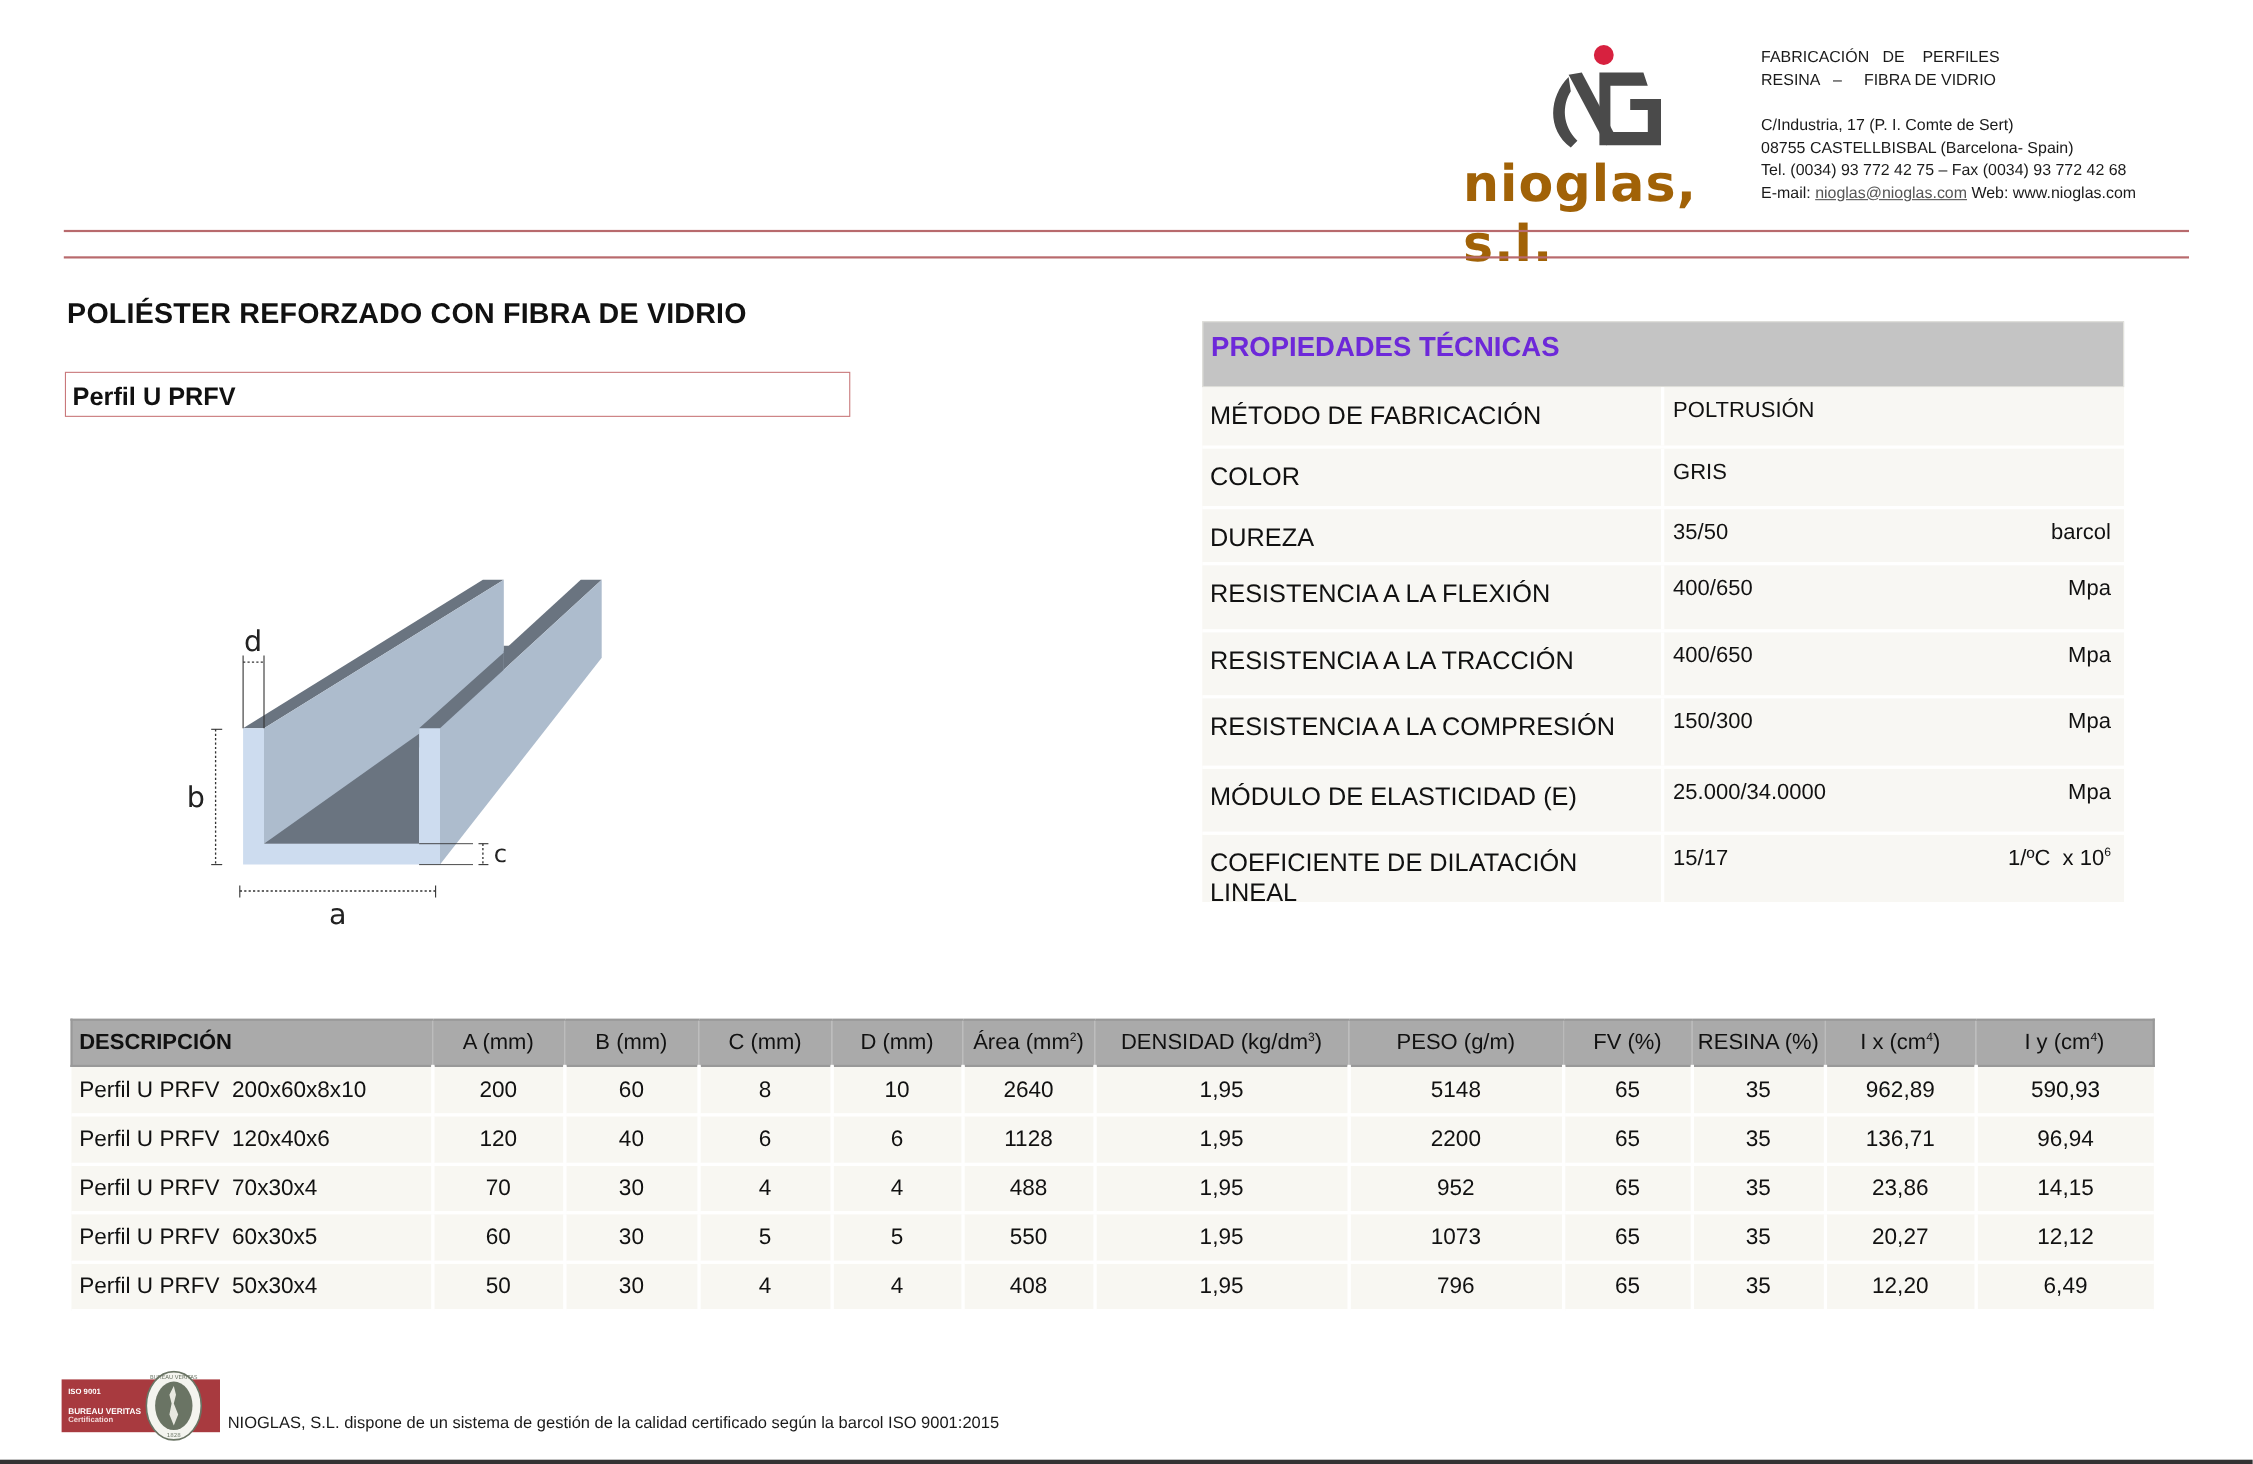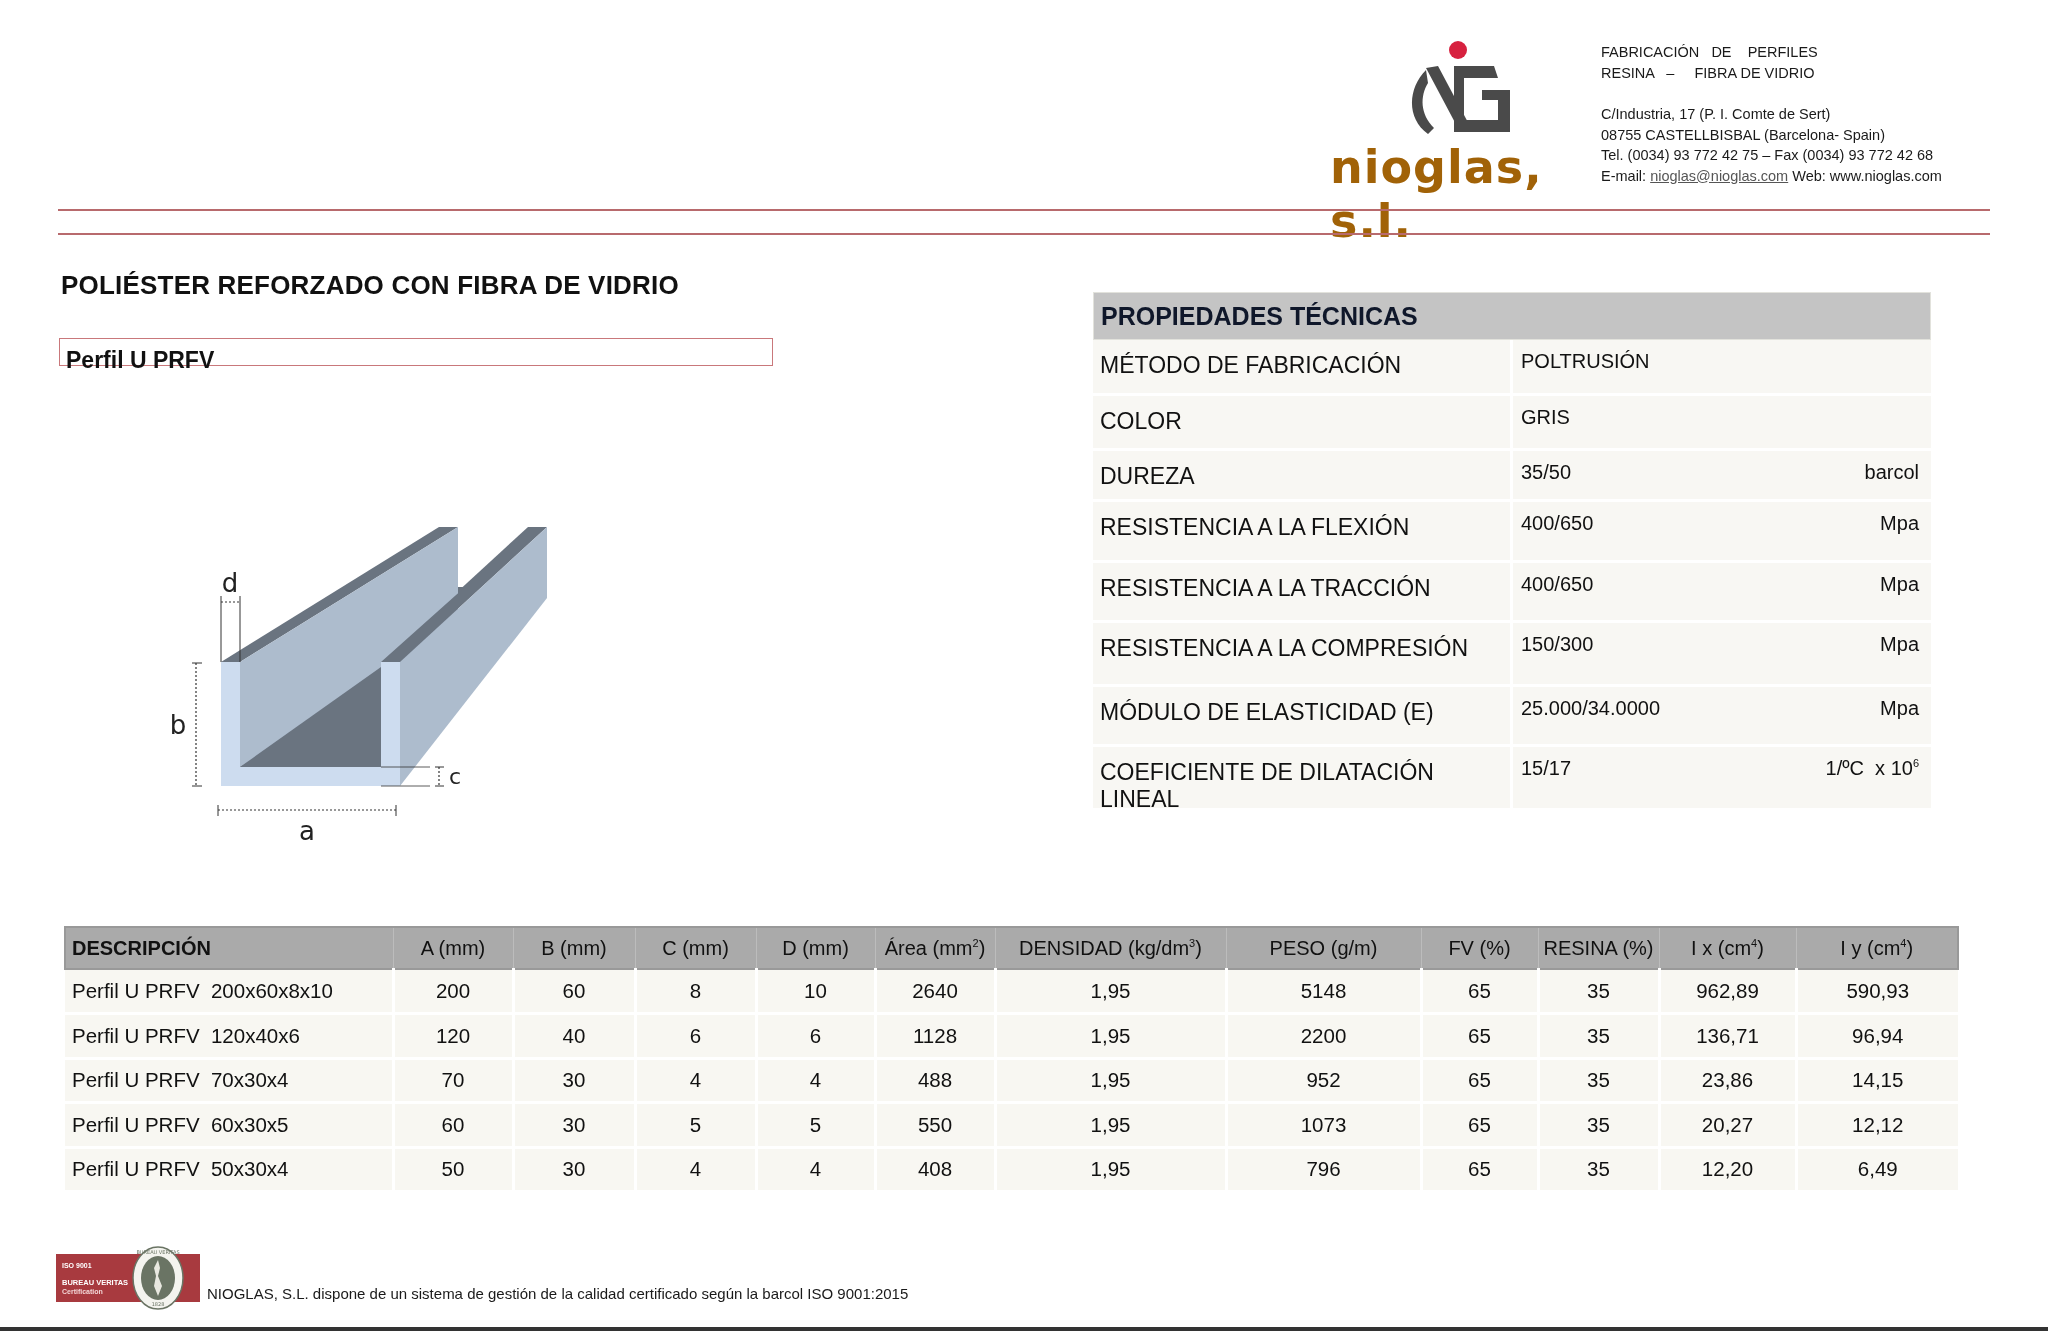--- a/index.html
+++ b/index.html
@@ -14,27 +14,27 @@
   #logo-text { position: absolute; left: 0; top: 102px; width: 280px; font-size: 46px; font-weight: bold; color: #a16207; letter-spacing: 1px; font-family: "DejaVu Sans", sans-serif; }
 
   #company-info { left: 1601px; top: 42px; font-size: 14.5px; line-height: 20.5px; color: #1a1a1a; font-family: "Liberation Sans", sans-serif; }
   #company-info .gap { height: 21px; }
   #company-info .email-link { color: #555; text-decoration: underline; }
 
   .red-rule { position: absolute; left: 58px; width: 1932px; height: 2px; background: #b86a6d; }
 
   
   #doc-title { left: 61px; top: 270px; font-size: 26px; font-weight: bold; color: #111; letter-spacing: 0.2px; }
-  #product-box { left: 59px; top: 338px; width: 714px; height: 28px; border: 1.5px solid #c9787b; padding: 8px 0 0 6px; font-size: 23px; font-weight: bold; }
+  #product-box { left: 59px; top: 338px; width: 714px; height: 41px; border: 1.5px solid #c9787b; padding: 8px 0 0 6px; font-size: 23px; font-weight: bold; }
 
   #diagram { left: 150px; top: 510px; width: 420px; height: 340px; }
 
   
   #props { left: 1093px; top: 292px; width: 838px; }
-  #props-header { height: 48px; background: #c4c4c4; border: 1.5px solid #e2e2dc; padding: 9px 0 0 7px; font-size: 25px; font-weight: bold; color: #0f172a; }
+  #props-header { height: 60px; background: #c4c4c4; border: 1.5px solid #e2e2dc; padding: 9px 0 0 7px; font-size: 25px; font-weight: bold; color: #6d28d9; }
   .prop-row { display: flex; background: #f8f7f3; border-bottom: 3px solid #fff; }
   .prop-row .label { width: 420px; padding: 12px 0 0 7px; font-size: 23px; border-right: 3px solid #fff; }
   .prop-row .val { flex: 1; display: flex; justify-content: space-between; padding: 10px 12px 0 8px; font-size: 20px; }
   .prop-row .unit sup { font-size: 11px; vertical-align: super; line-height: 0; }
 
   
   #data-table { left: 64px; top: 926px; width: 1893px; border-collapse: collapse; table-layout: fixed; }
   #data-table th { background: #aaaaaa; height: 42px; font-weight: normal; font-size: 20px; color: #111; text-align: center; border-right: 1px solid #bcbcbc; border-top: 2px solid #999; border-bottom: 2px solid #999; white-space: nowrap; }
   #data-table th:first-child { text-align: left; font-weight: bold; padding-left: 6px; border-left: 2px solid #999; }
   #data-table th:last-child { border-right: 2px solid #999; }

